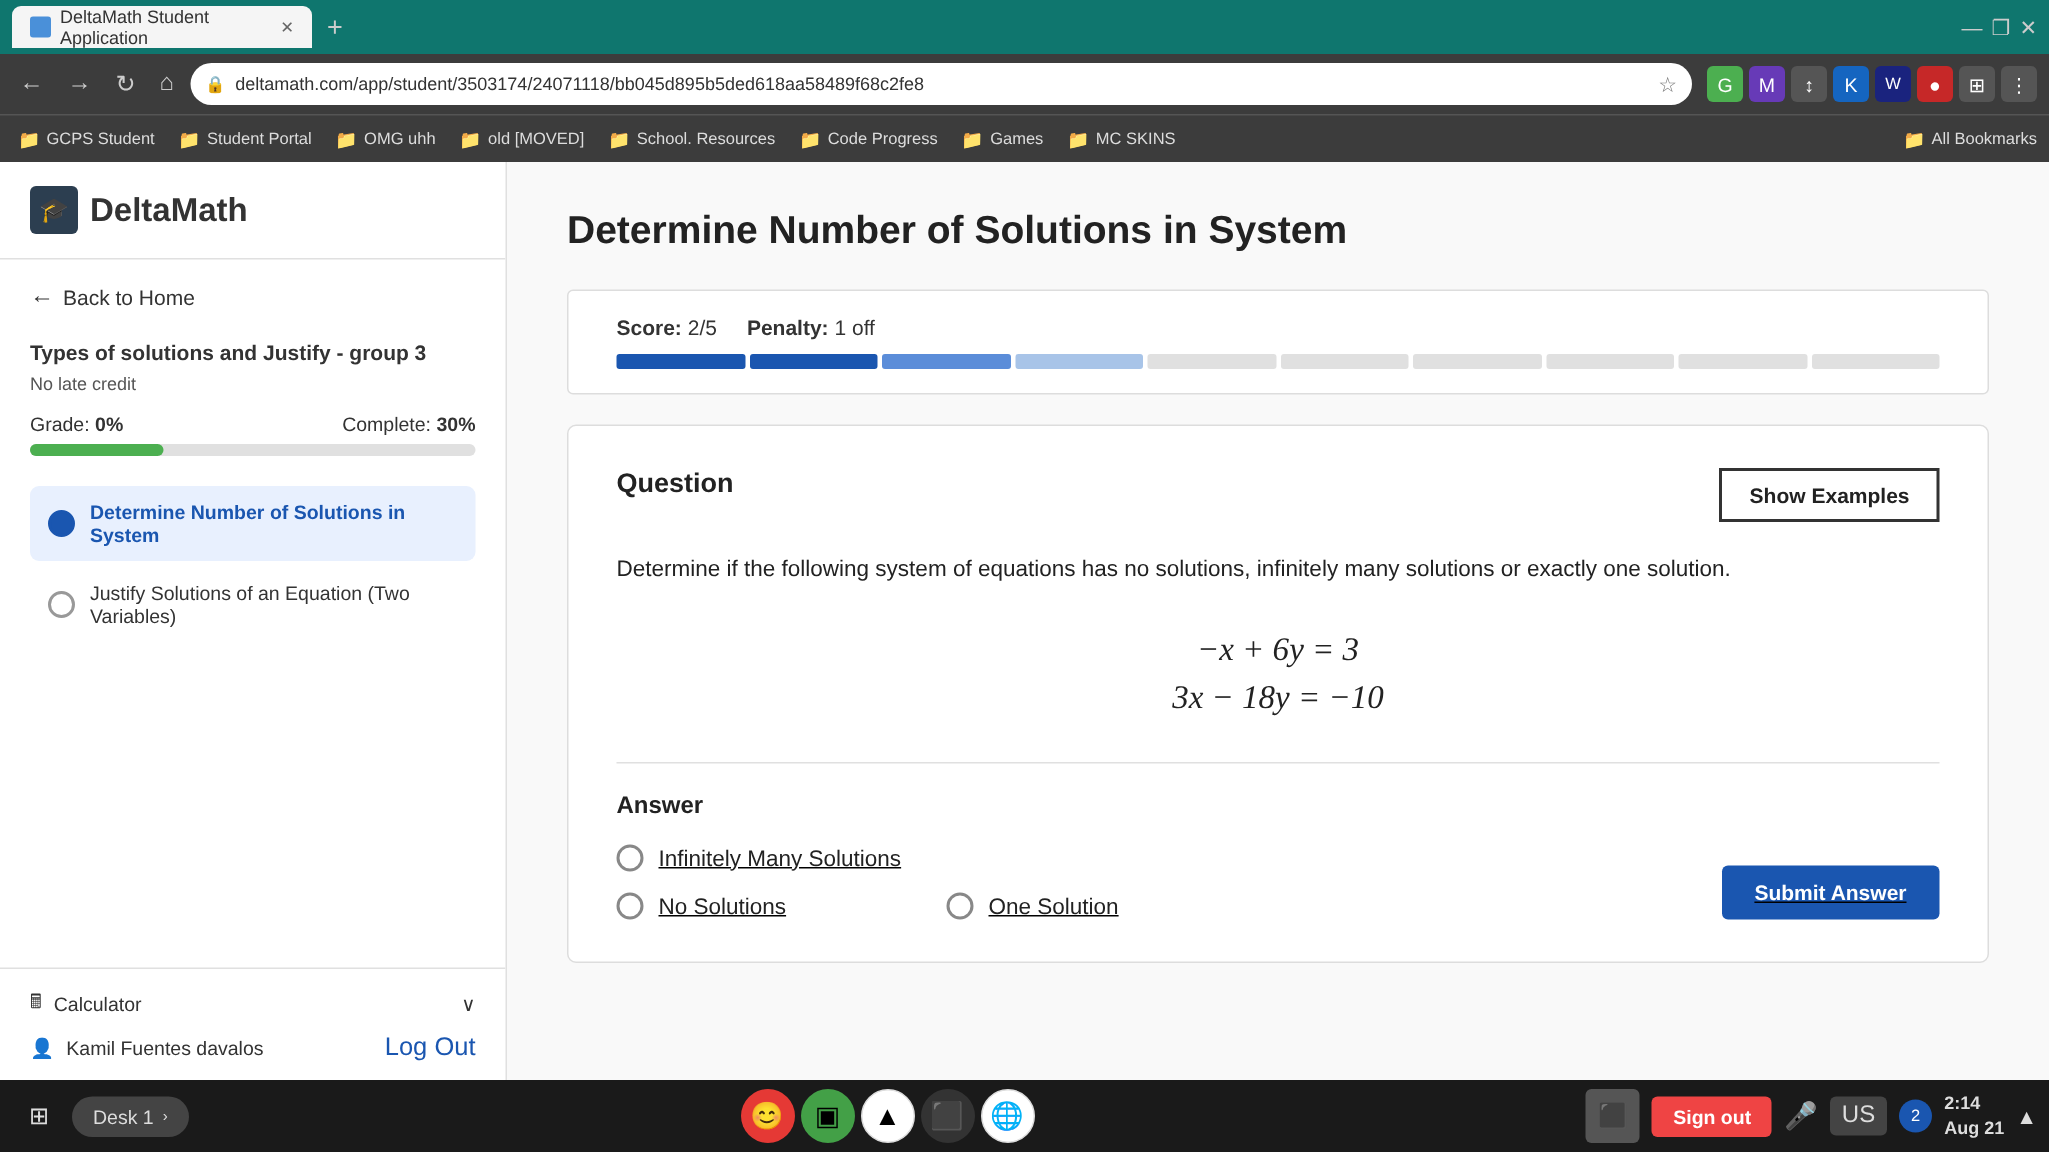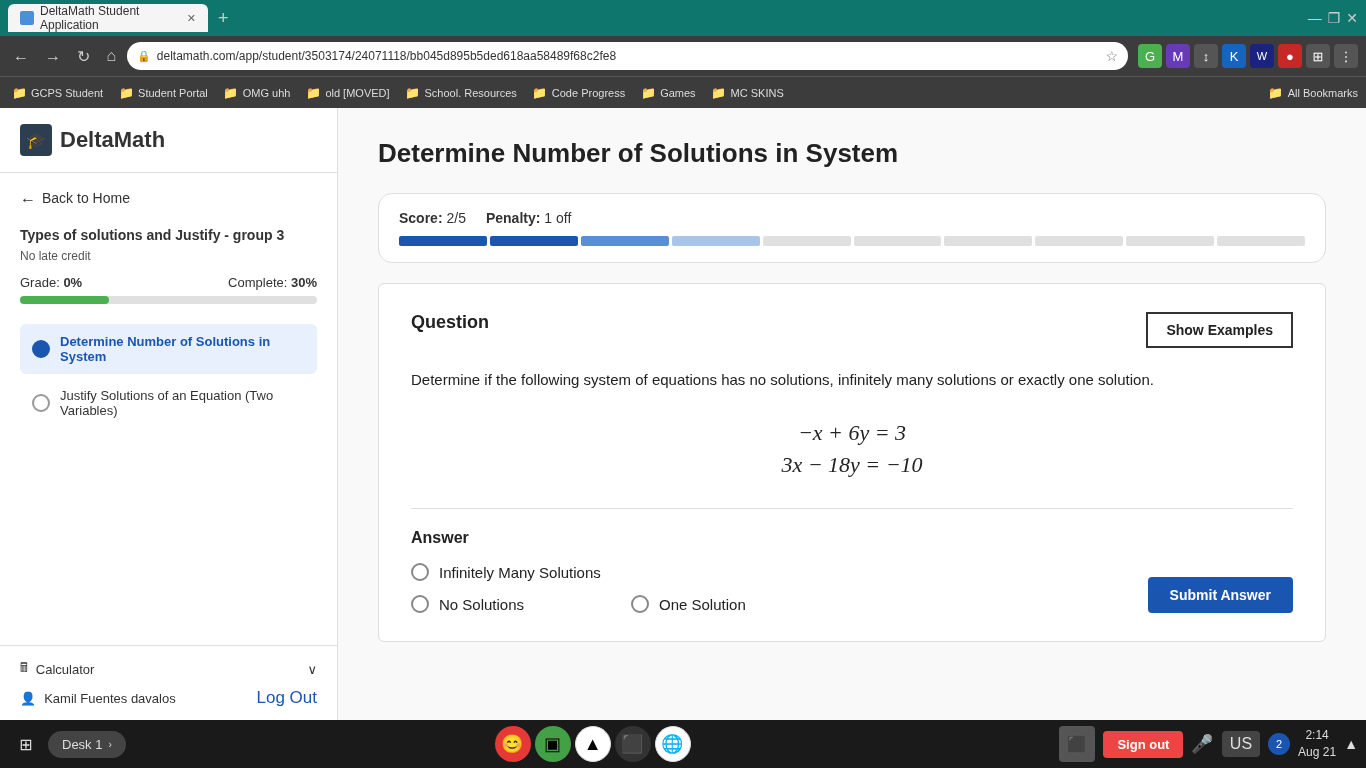--- a/index.html
+++ b/index.html
@@ -60,21 +60,21 @@
     .calculator-row { display: flex; align-items: center; justify-content: space-between; font-size: 13px; color: #333; cursor: pointer; }
     .calc-left { display: flex; align-items: center; gap: 8px; }
     .user-row { display: flex; align-items: center; justify-content: space-between; font-size: 13px; color: #333; }
     .user-left { display: flex; align-items: center; gap: 8px; }
     .logout-link { color: #1a56b0; text-decoration: none; cursor: pointer; font-size: 17px; }
 
     
     .main-content { flex: 1; background: #f9f9f9; overflow-y: auto; padding: 30px 40px; }
     .page-title { font-size: 26px; font-weight: bold; color: #222; margin-bottom: 24px; }
 
-    .score-bar-container { background: #fff; border: 1px solid #ddd; border-radius: 14px; padding: 16px 20px; margin-bottom: 20px; }
+    .score-bar-container { background: #fff; border: 1px solid #ddd; border-radius: 4px; padding: 16px 32px; margin-bottom: 20px; }
     .score-info { display: flex; gap: 20px; margin-bottom: 10px; font-size: 14px; color: #333; }
     .score-info strong { font-weight: bold; }
 
     .progress-segments { display: flex; gap: 3px; height: 10px; }
     .seg { height: 10px; border-radius: 2px; flex: 1; }
     .seg-correct { background: #1a56b0; }
     .seg-partial { background: #5b8dd9; }
     .seg-light { background: #a8c4e8; }
     .seg-empty { background: #e0e0e0; }
 
@@ -88,36 +88,36 @@
     .equation-block { text-align: center; margin: 20px 0 30px 0; }
     .equation { font-size: 22px; font-style: italic; color: #222; display: block; margin: 6px 0; font-family: 'Times New Roman', serif; }
 
     .answer-section { border-top: 1px solid #e0e0e0; padding-top: 20px; }
     .answer-label { font-size: 16px; font-weight: bold; color: #222; margin-bottom: 16px; }
     .option-row { display: flex; align-items: center; gap: 10px; font-size: 15px; color: #222; min-width: 220px; cursor: pointer; }
     .radio-circle { width: 18px; height: 18px; border-radius: 50%; border: 2px solid #888; flex-shrink: 0; }
 
     .submit-btn { background: #1a56b0; color: #fff; border: none; padding: 10px 22px; font-size: 14px; font-weight: bold; border-radius: 4px; cursor: pointer; margin-left: auto; }
 
-    .options-and-submit { display: flex; align-items: flex-end; justify-content: flex-end; }
+    .options-and-submit { display: flex; align-items: flex-end; justify-content: flex-end; text-decoration: underline; }
     .options-col { display: flex; flex-direction: column; gap: 14px; }
 
     
     .taskbar { height: 48px; background: #1a1a1a; display: flex; align-items: center; padding: 0 8px; gap: 4px; flex-shrink: 0; }
     .taskbar-btn { background: none; border: none; width: 36px; height: 36px; border-radius: 50%; display: flex; align-items: center; justify-content: center; cursor: pointer; color: #ddd; font-size: 16px; }
     .desk-btn { background: #444; border: none; color: #ddd; font-size: 13px; padding: 6px 14px; border-radius: 16px; cursor: pointer; display: flex; align-items: center; gap: 6px; }
     .desk-btn .chevron { font-size: 10px; }
     .taskbar-apps { display: flex; align-items: center; gap: 4px; flex: 1; justify-content: center; }
     .app-btn { width: 36px; height: 36px; border-radius: 50%; display: flex; align-items: center; justify-content: center; font-size: 18px; cursor: pointer; border: none; }
     .taskbar-right { display: flex; align-items: center; gap: 8px; margin-left: auto; }
     .sign-out-btn { background: #ef4444; color: #fff; border: none; padding: 6px 14px; border-radius: 4px; font-size: 13px; font-weight: bold; cursor: pointer; }
     .mic-btn { background: none; border: none; color: #ccc; font-size: 18px; cursor: pointer; }
     .lang-badge { background: #444; color: #ddd; font-size: 16px; padding: 4px 8px; border-radius: 4px; }
     .notif-badge { background: #1a56b0; color: #fff; border-radius: 50%; width: 22px; height: 22px; display: flex; align-items: center; justify-content: center; font-size: 11px; }
-    .datetime { color: #ddd; font-size: 12px; text-align: center; line-height: 1.4; }
+    .datetime { color: #ddd; font-size: 12px; text-align: left; line-height: 1.4; font-weight: bold; }
     .wifi-icon { color: #ddd; font-size: 14px; }
   </style>
 </head>
 <body>
 
 <div class="browser-chrome">
   <div class="tab-bar">
     <div class="tab">
       <div class="favicon"></div>
       <span>DeltaMath Student Application</span>

